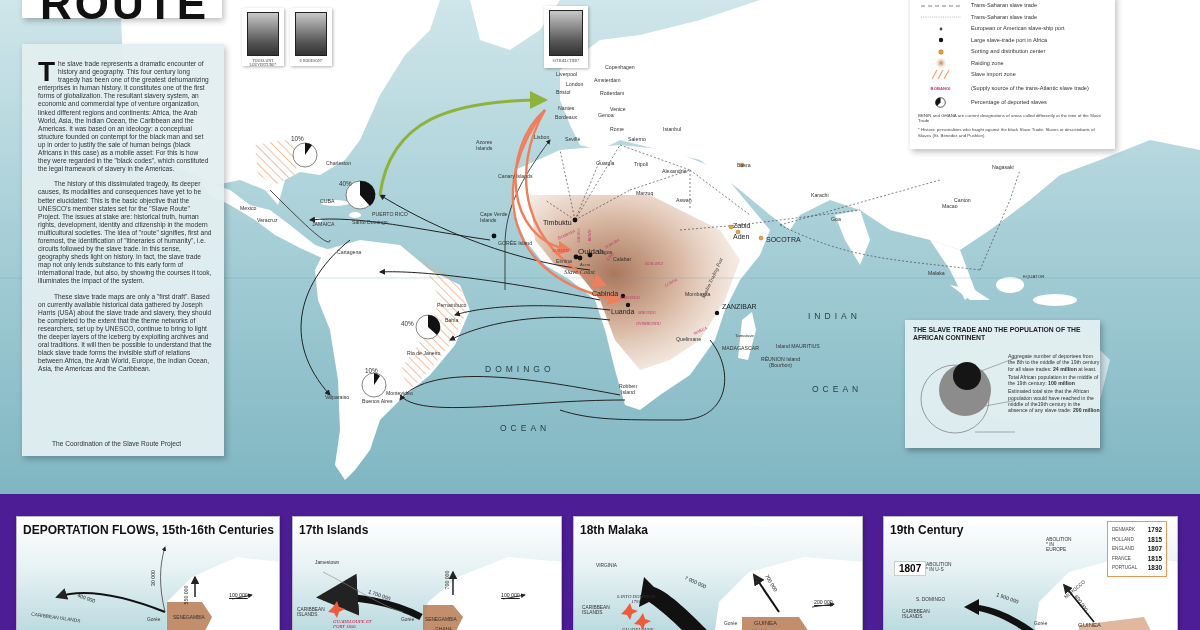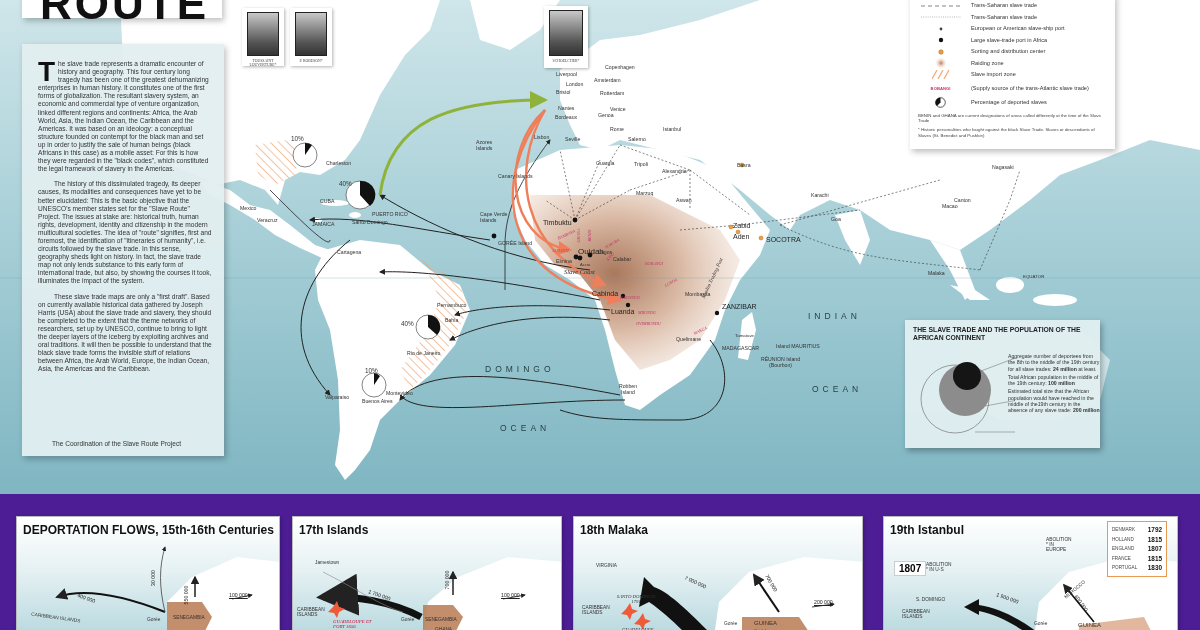--- a/index.html
+++ b/index.html
@@ -460,21 +460,21 @@
       <span class="plbl" style="left:180px;top:111px;font-size:4px">Ouidah</span>
     </div>
 
     <div class="panel" style="left:883px;width:295px">
       <svg width="295" height="120" style="position:absolute;left:0;top:0">
         <path d="M150,120 L155,85 L185,55 L240,40 L295,45 L295,120 Z" fill="#fff"></path>
         <path d="M195,108 L260,100 L270,120 L195,120 Z" fill="#d9a585" opacity="0.8"></path>
         <path d="M160,120 C140,105 120,92 95,88 L95,82 L80,90 L95,98 L95,94 C115,98 135,110 148,120 Z" fill="#111"></path>
         <line x1="210" y1="105" x2="180" y2="68" stroke="#111" stroke-width="1.6" marker-end="url(#arrK)"></line>
       </svg>
-      <h4>19th Istanbul</h4>
+      <h4>19th Century</h4>
       <div class="tag1807">1807</div>
       <span class="plbl" style="left:42px;top:45px;width:26px;white-space:normal">ABOLITION * IN U-S</span>
       <span class="plbl" style="left:162px;top:20px;width:28px;white-space:normal">ABOLITION * IN EUROPE</span>
       <div class="abol">
         <div class="r">
             <span>DENMARK</span>
             <b>1792</b>
           </div>
         <div class="r">
             <span>HOLLAND</span>

